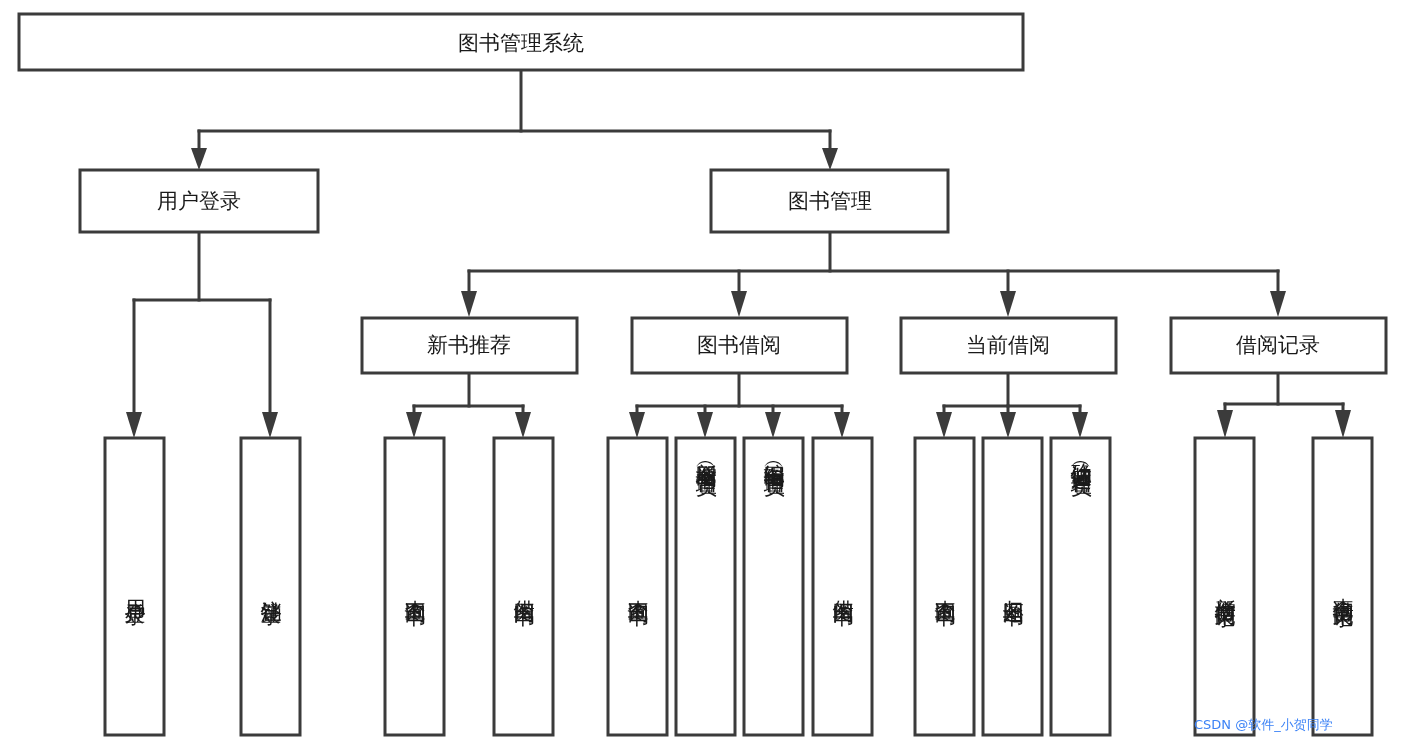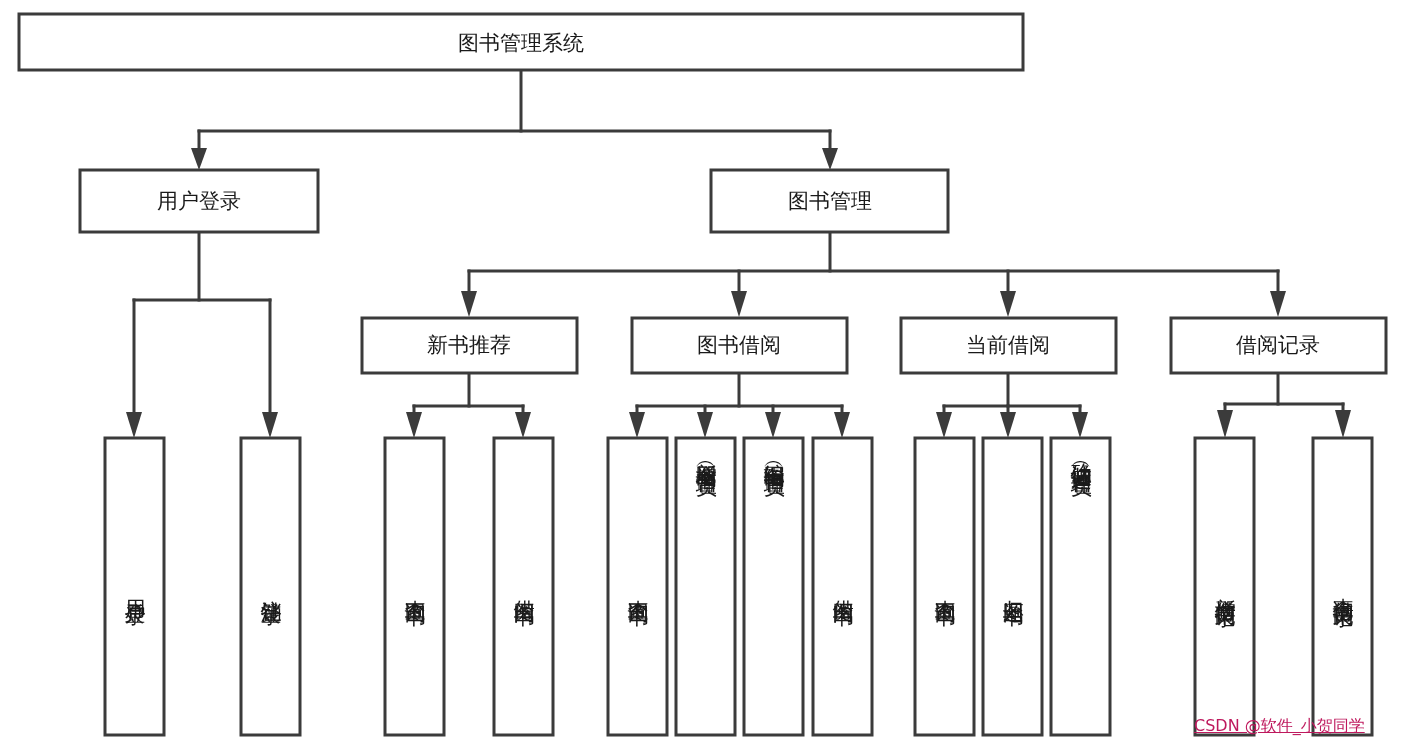--- a/index.html
+++ b/index.html
@@ -58,24 +58,23 @@
     color: #1a1a1a;
     letter-spacing: 2px;
     white-space: nowrap;
     pointer-events: none;
   }
   .watermark {
     position: absolute;
     left: 1194px;
     top: 716px;
     font-family: "DejaVu Sans", "Liberation Sans", sans-serif;
-    font-size: 16px;
-    color: #be185d;
+    font-size: 13px;
+    color: #3b82f6;
     white-space: nowrap;
-    text-decoration: underline;
   }
 </style>
 </head>
 <body>
 
 <div id="diagram-root">
 
   <svg id="flow" viewBox="0 0 1405 747">
 
     <g>

